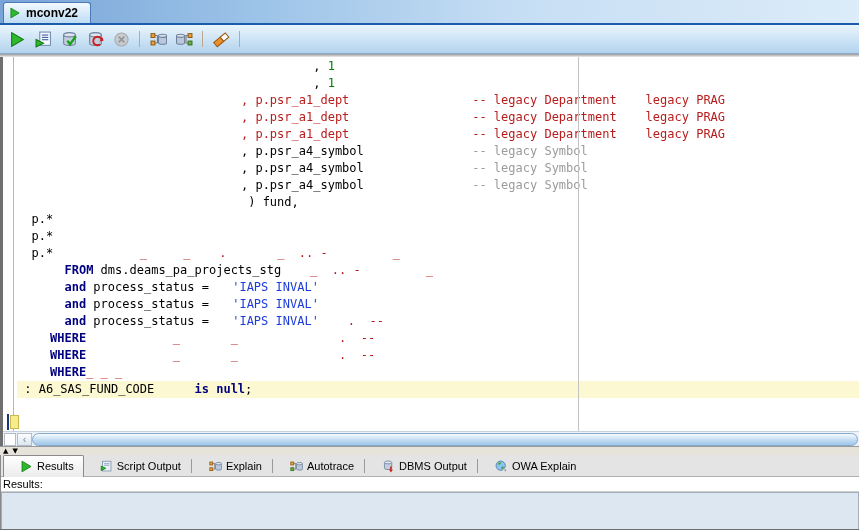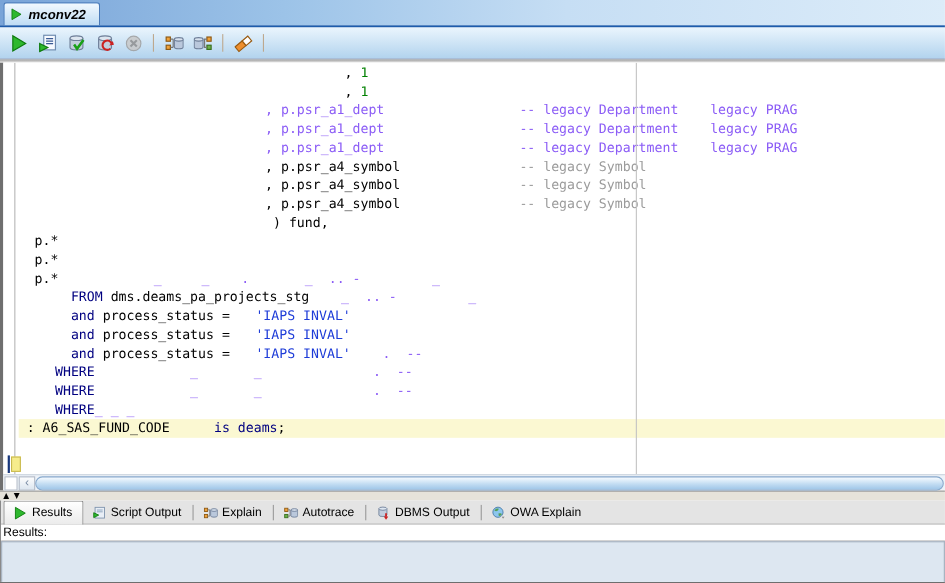--- a/index.html
+++ b/index.html
@@ -1,61 +1,61 @@
 <!DOCTYPE html>
 <html><head>
 <meta charset="utf-8">
 <style>
   html,body{margin:0;padding:0;background:#fff;}
   *{box-sizing:border-box;}
   .app{width:859px;height:530px;font-family:"Liberation Sans",sans-serif;position:relative;overflow:hidden;background:#fff;border-bottom:1px solid #6e6e6e;}
 
   
   .doc-tabbar{height:25px;background:linear-gradient(to right,#79a4d8 0%,#9cc3e8 30%,#c6def4 60%,#dcecf9 100%);border-bottom:2px solid #1d5cab;display:flex;align-items:flex-end;}
-  .doc-tab{margin-left:3px;height:21px;padding:0 12px 0 5px;display:flex;align-items:center;gap:5px;background:linear-gradient(#f2f9ff,#bedcf4);border:1px solid #4a7ab8;border-bottom:none;border-radius:3px 3px 0 0;font-weight:bold;font-style:italic;font-size:12px;color:#000;text-align:right;}
+  .doc-tab{margin-left:3px;height:21px;padding:0 12px 0 5px;display:flex;align-items:center;gap:5px;background:linear-gradient(#f2f9ff,#bedcf4);border:1px solid #4a7ab8;border-bottom:none;border-radius:3px 3px 0 0;font-weight:bold;font-size:12px;color:#000;text-align:right;}
 
   
   .toolbar{height:29px;background:linear-gradient(#eaf5fd,#b2d3ee);display:flex;align-items:center;padding-left:4px;border-bottom:1px solid #8fa9c9;}
   .tbtn{width:24px;height:24px;border:none;background:transparent;display:flex;align-items:center;justify-content:center;padding:0;margin:0 1px;}
   .tbtn.disabled{filter:grayscale(1);opacity:.85;}
   .tsep{width:1px;height:16px;background:#bda88e;margin:0 5px;}
 
   .divider3{height:3px;background:linear-gradient(#9a9a9a,#ececec);}
 
   
   .editor-outer{border-left:3px solid #6f6f6f;}
   .editor-wrap{height:374px;position:relative;background:#fff;overflow:hidden;}
   .gutter-line{position:absolute;left:10px;top:0;bottom:0;width:1px;background:#b6b6b6;z-index:2;}
   .margin-line{position:absolute;left:575px;top:0;bottom:0;width:1px;background:#c2c2c2;z-index:3;}
   .code{position:absolute;left:14px;top:1px;right:0;font-family:"DejaVu Sans Mono",monospace;font-size:12px;line-height:17px;z-index:1;}
   .cl{white-space:pre;height:17px;}
   .cl.current{background:#fbf8d2;}
-  .seg-kw{color:#000080;font-weight:normal;padding-left:33px;}
+  .seg-kw{color:#000080;font-weight:bold;padding-left:33px;}
   .seg-str{color:#1e3cd8;margin-left:16px;}
   .seg-num{color:#008000;}
   .seg-cmt{color:#9b9b9b;}
-  .seg-dim{color:#8b5cf6;}
+  .seg-dim{color:#b91c1c;}
   .seg-plain{color:#000;}
   .caret{position:absolute;left:4px;top:357px;width:2px;height:16px;background:#16367c;z-index:4;}
   .cur-marker{position:absolute;left:7px;top:358px;width:9px;height:14px;background:#f6ec8c;border:1px solid #c9b94e;z-index:4;}
 
   
   .hscroll{height:15px;display:flex;align-items:center;background:#edf2f8;border-top:1px solid #c8d2dc;padding-right:1px;}
   .hs-corner{width:12px;height:13px;background:#fff;border:1px solid #b4bcc8;margin:0 1px;}
   .hs-left{width:15px;height:13px;display:flex;align-items:center;justify-content:center;background:linear-gradient(#fdfdfd,#dce6f0);border:1px solid #b4bcc8;color:#7a8ca4;font-size:11px;line-height:1;padding:0;}
   .hs-thumb{flex:1;height:13px;border-radius:7px;border:1px solid #86a8cc;background:linear-gradient(#f6fbff,#c2dcf2 55%,#9fc6e8);}
 
   
   .splitter{height:9px;background:#e6e3da;border-top:1px solid #9a9a9a;display:flex;align-items:center;padding-left:3px;gap:4px;}
   .split-tri{font-size:7px;line-height:7px;color:#000;font-family:"DejaVu Sans",sans-serif;}
 
   
   .bottom{border-left:1px solid #8a8a8a;}
   .tabbar{height:22px;background:#e4e4e4;display:flex;align-items:flex-end;padding-left:2px;border-bottom:1px solid #b0b0b0;}
-  .btab{display:flex;align-items:center;gap:4px;font-size:11px;color:#000;padding:2px 9px 3px 8px;height:19px;}
+  .btab{display:flex;align-items:center;gap:4px;font-size:11px;color:#000;padding:2px 9px 3px 16px;height:19px;}
   .btab.selected{background:linear-gradient(#ffffff,#ebebeb);border:1px solid #8a8a8a;border-bottom:none;border-radius:2px 2px 0 0;height:22px;margin-bottom:-1px;}
   .btab-sep{width:1px;height:14px;background:#9a9a9a;margin:0 1px;align-self:center;}
 
   .results-label{height:15px;background:#fff;font-size:11px;color:#000;padding:1px 4px 0 2px;border-bottom:1px solid #cfcfcf;}
   .results-panel{height:37px;background:#dde7f1;border:1px solid #a2aebc;border-bottom:none;}
 
   .icon{display:inline-flex;align-items:center;justify-content:center;line-height:0;}
 </style>
 </head>
 <body>
@@ -175,21 +175,21 @@
           <div class="cl">  <span class="seg-plain">p.*</span></div>
           <div class="cl">  <span class="seg-plain">p.*</span></div>
           <div class="cl">  <span class="seg-plain">p.*</span>            <span class="seg-dim">_</span>     <span class="seg-dim">_</span>    <span class="seg-dim">.</span>       <span class="seg-dim">_</span>  <span class="seg-dim">.. -</span>         <span class="seg-dim">_</span></div>
           <div class="cl">  <span class="seg-kw">FROM</span><span class="seg-plain"> dms.deams_pa_projects_stg</span>    <span class="seg-dim">_</span>  <span class="seg-dim">.. -</span>         <span class="seg-dim">_</span></div>
           <div class="cl">  <span class="seg-kw">and</span><span class="seg-plain"> process_status = </span><span class="seg-str">'IAPS INVAL'</span></div>
           <div class="cl">  <span class="seg-kw">and</span><span class="seg-plain"> process_status = </span><span class="seg-str">'IAPS INVAL'</span></div>
           <div class="cl">  <span class="seg-kw">and</span><span class="seg-plain"> process_status = </span><span class="seg-str">'IAPS INVAL'</span>    <span class="seg-dim">.</span>  <span class="seg-dim">--</span></div>
           <div class="cl"><span class="seg-kw">WHERE</span>            <span class="seg-dim">_</span>       <span class="seg-dim">_</span>              <span class="seg-dim">.</span>  <span class="seg-dim">--</span></div>
           <div class="cl"><span class="seg-kw">WHERE</span>            <span class="seg-dim">_</span>       <span class="seg-dim">_</span>              <span class="seg-dim">.</span>  <span class="seg-dim">--</span></div>
           <div class="cl"><span class="seg-kw">WHERE</span><span class="seg-dim">_ _ _</span></div>
-          <div class="cl current"> <span class="seg-plain">: A6_SAS_FUND_CODE </span><span class="seg-kw">is deams</span><span class="seg-plain">;</span></div>
+          <div class="cl current"> <span class="seg-plain">: A6_SAS_FUND_CODE </span><span class="seg-kw">is null</span><span class="seg-plain">;</span></div>
         </div>
       <div class="cur-marker"></div>
       <div class="caret"></div>
     </div>
     <div class="hscroll">
       <div class="hs-corner"></div>
       <button class="hs-left">
           <span>‹</span>
         </button>
       <div class="hs-thumb"></div>

